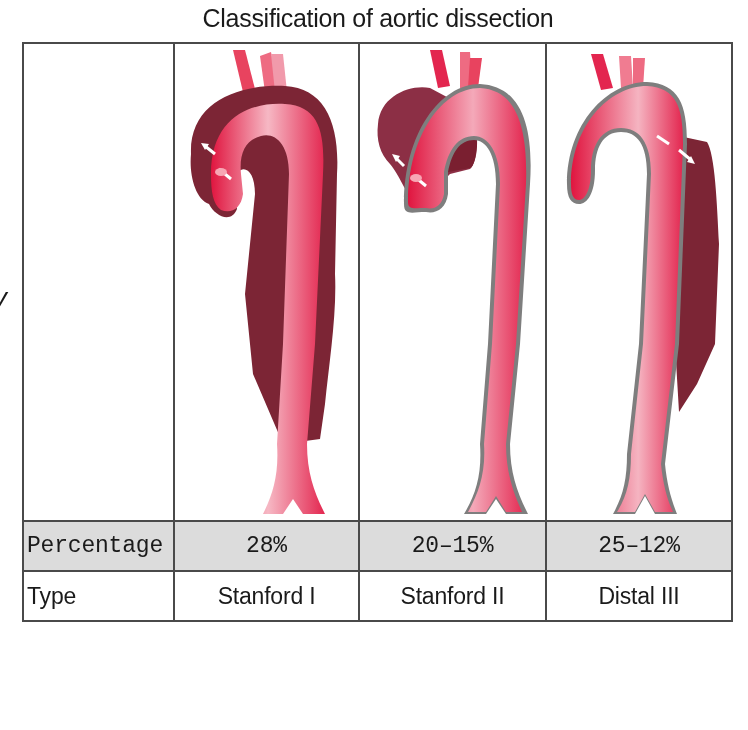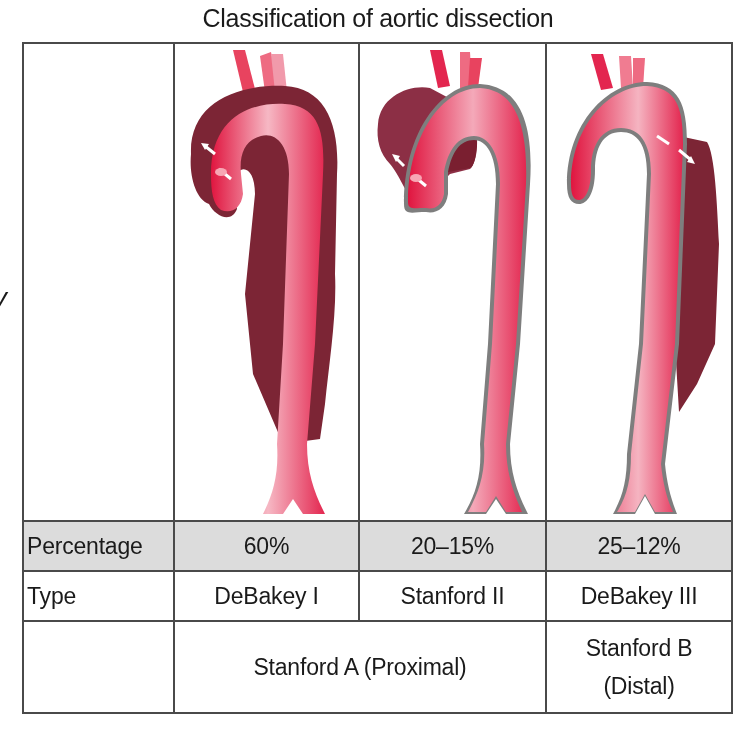--- a/index.html
+++ b/index.html
@@ -5,21 +5,21 @@
   html, body { margin: 0; padding: 0; background: #ffffff; }
   body { width: 748px; height: 730px; position: relative; overflow: hidden;
          font-family: "Liberation Sans", "DejaVu Sans", sans-serif; color: #1a1a1a; }
   .title { position: absolute; left: 0; width: 756px; top: 4px; text-align: center;
            font-size: 25px; letter-spacing: -0.3px; color: #1a1a1a; }
   .cut-glyph { position: absolute; left: -6px; top: 282px; font-size: 26px; font-style: italic; color:#1a1a1a; }
   table.cls { position: absolute; left: 22px; top: 42px; border-collapse: collapse;
               table-layout: fixed; }
   table.cls td { border: 2px solid #4a4a4a; padding: 0; font-size: 23px; letter-spacing: -0.2px; }
   .img-row td { height: 476px; vertical-align: top; }
-  .pct-row td { height: 48px; background: #dcdcdc; text-align: center; }
+  .pct-row td { height: 48px; background: #dcdcdc; text-align: center; font-family: Liberation Mono, monospace; }
   .type-row td { height: 48px; text-align: center; margin-top: 40px; }
   .stan-row td { height: 90px; text-align: center; line-height: 38px; }
   td.label { text-align: left !important; padding-left: 3px !important; }
   svg { display: block; }
 </style>
 </head>
 <body>
 
 <div class="title">Classification of aortic dissection</div>
 <div class="cut-glyph">y</div>
@@ -108,34 +108,26 @@
         <path d="M24 140 C24 82 62 42 100 42 C130 44 136 64 136 100 L128 300 L114 420 C116 440 120 455 126 468 L108 468 L98 450 L88 468 L70 468 C80 452 84 436 84 410 L96 300 L104 130 C104 98 92 84 74 84 C54 84 44 102 44 126 C44 146 38 156 32 156 C26 156 24 150 24 140 Z" fill="url(#tl3)"></path>
         <line x1="110" y1="92" x2="122" y2="100" stroke="#fff" stroke-width="3"></line>
         <line x1="132" y1="106" x2="144" y2="116" stroke="#fff" stroke-width="3"></line>
         <polygon points="148,120 140,118 144,112" fill="#fff"></polygon>
       </svg>
     </td>
   </tr>
 
   <tr class="pct-row">
     <td class="label">Percentage</td>
-    <td>60%</td>
+    <td>28%</td>
     <td>20–15%</td>
     <td>25–12%</td>
   </tr>
 
   <tr class="type-row">
     <td class="label">Type</td>
-    <td>DeBakey I</td>
+    <td>Stanford I</td>
     <td>Stanford II</td>
-    <td>DeBakey III</td>
+    <td>Distal III</td>
   </tr>
 
-  <tr class="stan-row">
-    <td></td>
-    <td colspan="2">Stanford A (Proximal)</td>
-    <td>
-      <div>Stanford B</div>
-      <div>(Distal)</div>
-    </td>
-  </tr>
 </tbody>
   </table>
 
 </body></html>

